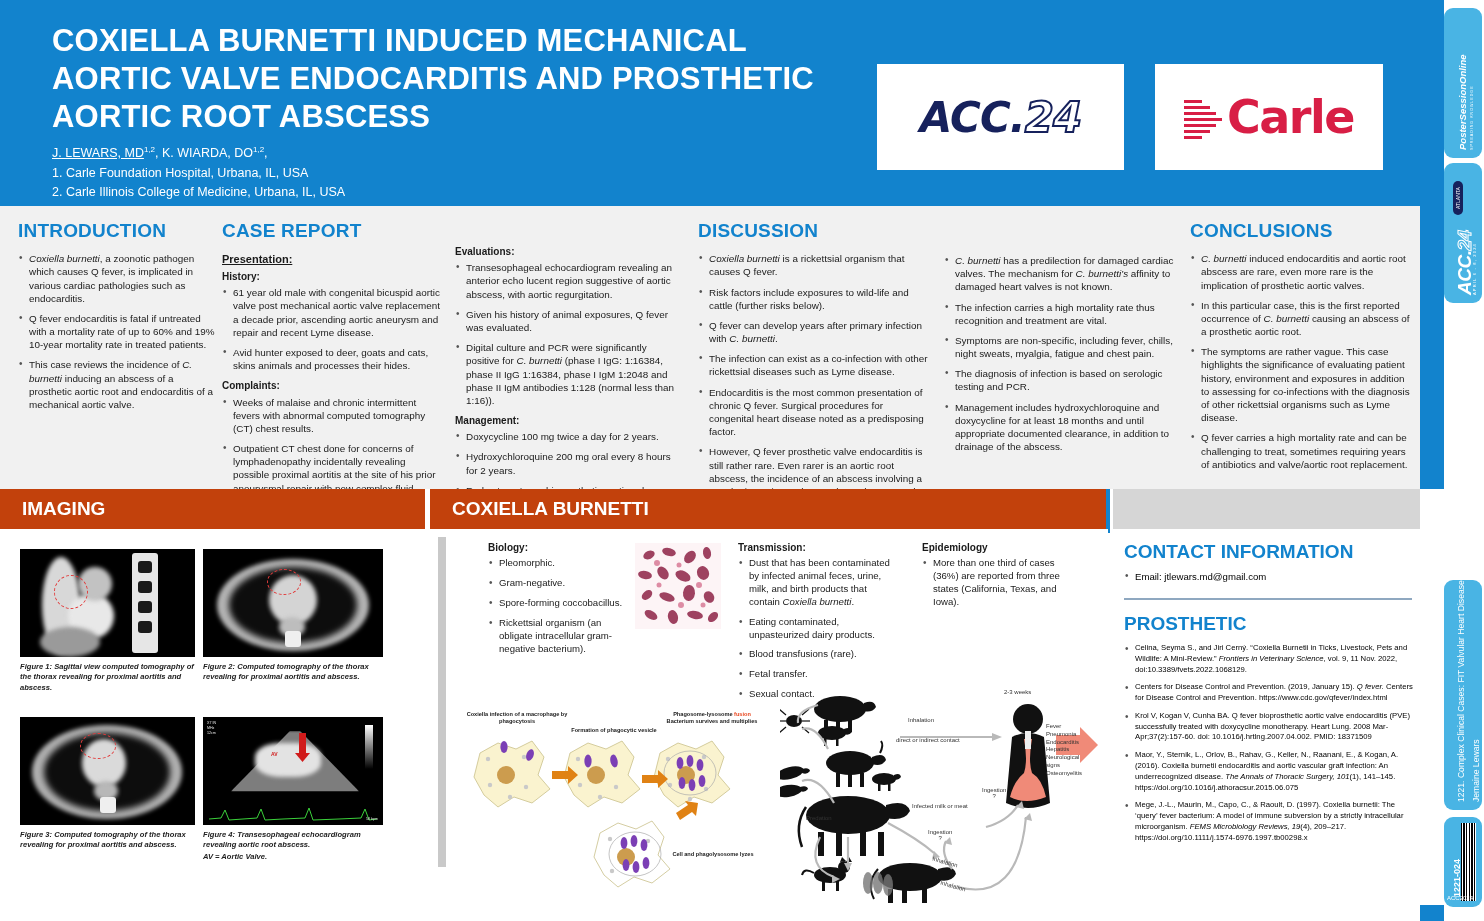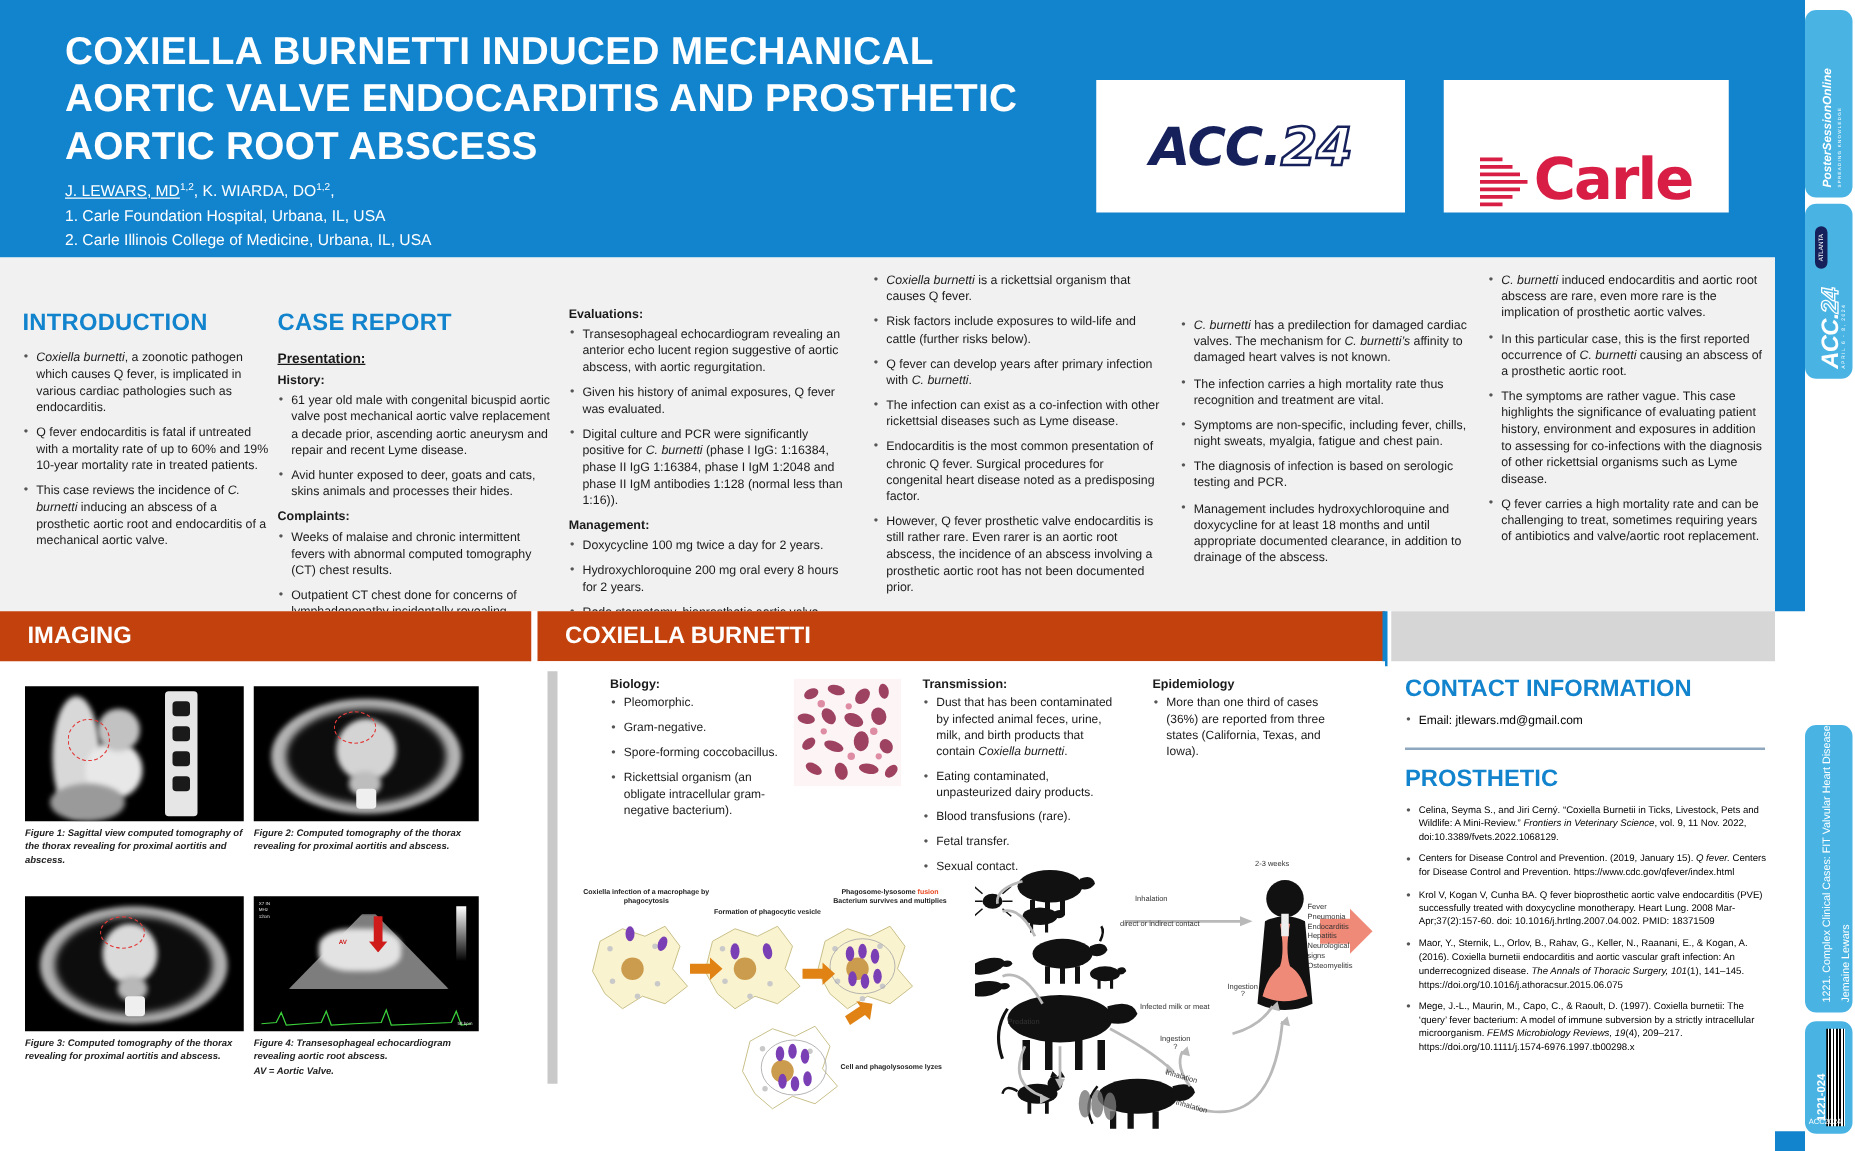--- a/index.html
+++ b/index.html
@@ -17,34 +17,34 @@
   .title {
     position: absolute; left: 52px; top: 22px; width: 810px;
     color: #ffffff; font-size: 31px; font-weight: bold; line-height: 1.22;
     letter-spacing: 0.2px; text-transform: uppercase;
   }
   .authors { position: absolute; left: 52px; top: 144px; width: 800px; color: #ffffff; font-size: 12.5px; line-height: 1.55; }
   .authors .lead { text-decoration: underline; }
   .authors sup { font-size: 8px; }
   .logo-box { position: absolute; background: #ffffff; display: flex; align-items: center; justify-content: center; margin-top: 20px; }
   .logo-acc { left: 877px; top: 44px; width: 247px; height: 106px; }
-  .logo-carle { left: 1155px; top: 44px; width: 228px; height: 106px; align-items: flex-end; }
+  .logo-carle { left: 1155px; top: 44px; width: 228px; height: 106px; }
   .acc-text {
     font-family: "DejaVu Sans", sans-serif; font-size: 42px; font-weight: bold;
     color: #16215c; font-style: italic; letter-spacing: -1px;
   }
   .acc-text .out { color: #ffffff; -webkit-text-stroke: 2px #16215c; }
   .carle-wrap { display: flex; align-items: center; gap: 5px; }
   .carle-lines { display: flex; flex-direction: column; gap: 3px; padding-top: 4px; }
   .carle-lines i { display: block; height: 3px; background: #d81e45; }
   .carle-text { font-family: "DejaVu Sans", sans-serif; font-size: 46px; font-weight: bold; color: #d81e45; letter-spacing: -1.5px; }
 
   
   .topbody { position: absolute; left: 0; top: 206px; width: 1420px; height: 283px; background: #f1f1f1; }
-  .sec-head { color: #1283cd; font-size: 19px; font-weight: bold; letter-spacing: 0.2px; margin-top: 28px; }
+  .sec-head { color: #1283cd; font-size: 19px; font-weight: bold; letter-spacing: 0.2px; }
   .col { position: absolute; font-size: 9.9px; line-height: 1.33; color: #1a1a1a; }
   ul.b { list-style: none; }
   ul.b > li { position: relative; padding-left: 11px; margin-bottom: 7px; }
   ul.b > li:before { content: "\2022"; position: absolute; left: 1px; top: -1px; color: #555; font-size: 10px; }
   .sub-h { font-weight: bold; font-size: 10px; margin-bottom: 3px; }
   .sub-h.u { text-decoration: underline; font-size: 11px; }
   i.it { font-style: italic; }
 
   .c-intro { left: 18px; top: 12px; width: 200px; }
   .c-case { left: 222px; top: 12px; width: 222px; }
@@ -176,20 +176,21 @@
       <div class="sub-h">Management:</div>
       <ul class="b">
         <li>Doxycycline 100 mg twice a day for 2 years.</li>
         <li>Hydroxychloroquine 200 mg oral every 8 hours for 2 years.</li>
         <li>Redo sternotomy, bioprosthetic aortic valve utilizing Inspiris Resilia 23 mm valve, aortic root and hemi arch replacement.</li>
         <li>Infectious disease follow up with monitoring of Q fever serologies.</li>
       </ul>
     </div>
 
     <div class="col c-disc">
+      <div class="sec-head">DISCUSSION</div>
       <ul class="b">
         <li><i class="it">Coxiella burnetti</i> is a rickettsial organism that causes Q fever.</li>
         <li>Risk factors include exposures to wild-life and cattle (further risks below).</li>
         <li>Q fever can develop years after primary infection with <i class="it">C. burnetti</i>.</li>
         <li>The infection can exist as a co-infection with other rickettsial diseases such as Lyme disease.</li>
         <li>Endocarditis is the most common presentation of chronic Q fever. Surgical procedures for congenital heart disease noted as a predisposing factor.</li>
         <li>However, Q fever prosthetic valve endocarditis is still rather rare. Even rarer is an aortic root abscess, the incidence of an abscess involving a prosthetic aortic root has not been documented prior.</li>
       </ul>
     </div>
 
@@ -197,20 +198,21 @@
       <ul class="b">
         <li><i class="it">C. burnetti</i> has a predilection for damaged cardiac valves. The mechanism for <i class="it">C. burnetti’s</i> affinity to damaged heart valves is not known.</li>
         <li>The infection carries a high mortality rate thus recognition and treatment are vital.</li>
         <li>Symptoms are non-specific, including fever, chills, night sweats, myalgia, fatigue and chest pain.</li>
         <li>The diagnosis of infection is based on serologic testing and PCR.</li>
         <li>Management includes hydroxychloroquine and doxycycline for at least 18 months and until appropriate documented clearance, in addition to drainage of the abscess.</li>
       </ul>
     </div>
 
     <div class="col c-conc">
+      <div class="sec-head">CONCLUSIONS</div>
       <ul class="b">
         <li><i class="it">C. burnetti</i> induced endocarditis and aortic root abscess are rare, even more rare is the implication of prosthetic aortic valves.</li>
         <li>In this particular case, this is the first reported occurrence of <i class="it">C. burnetti</i> causing an abscess of a prosthetic aortic root.</li>
         <li>The symptoms are rather vague. This case highlights the significance of evaluating patient history, environment and exposures in addition to assessing for co-infections with the diagnosis of other rickettsial organisms such as Lyme disease.</li>
         <li>Q fever carries a high mortality rate and can be challenging to treat, sometimes requiring years of antibiotics and valve/aortic root replacement.</li>
       </ul>
     </div>
   </div>
 
   <div class="bottom">

